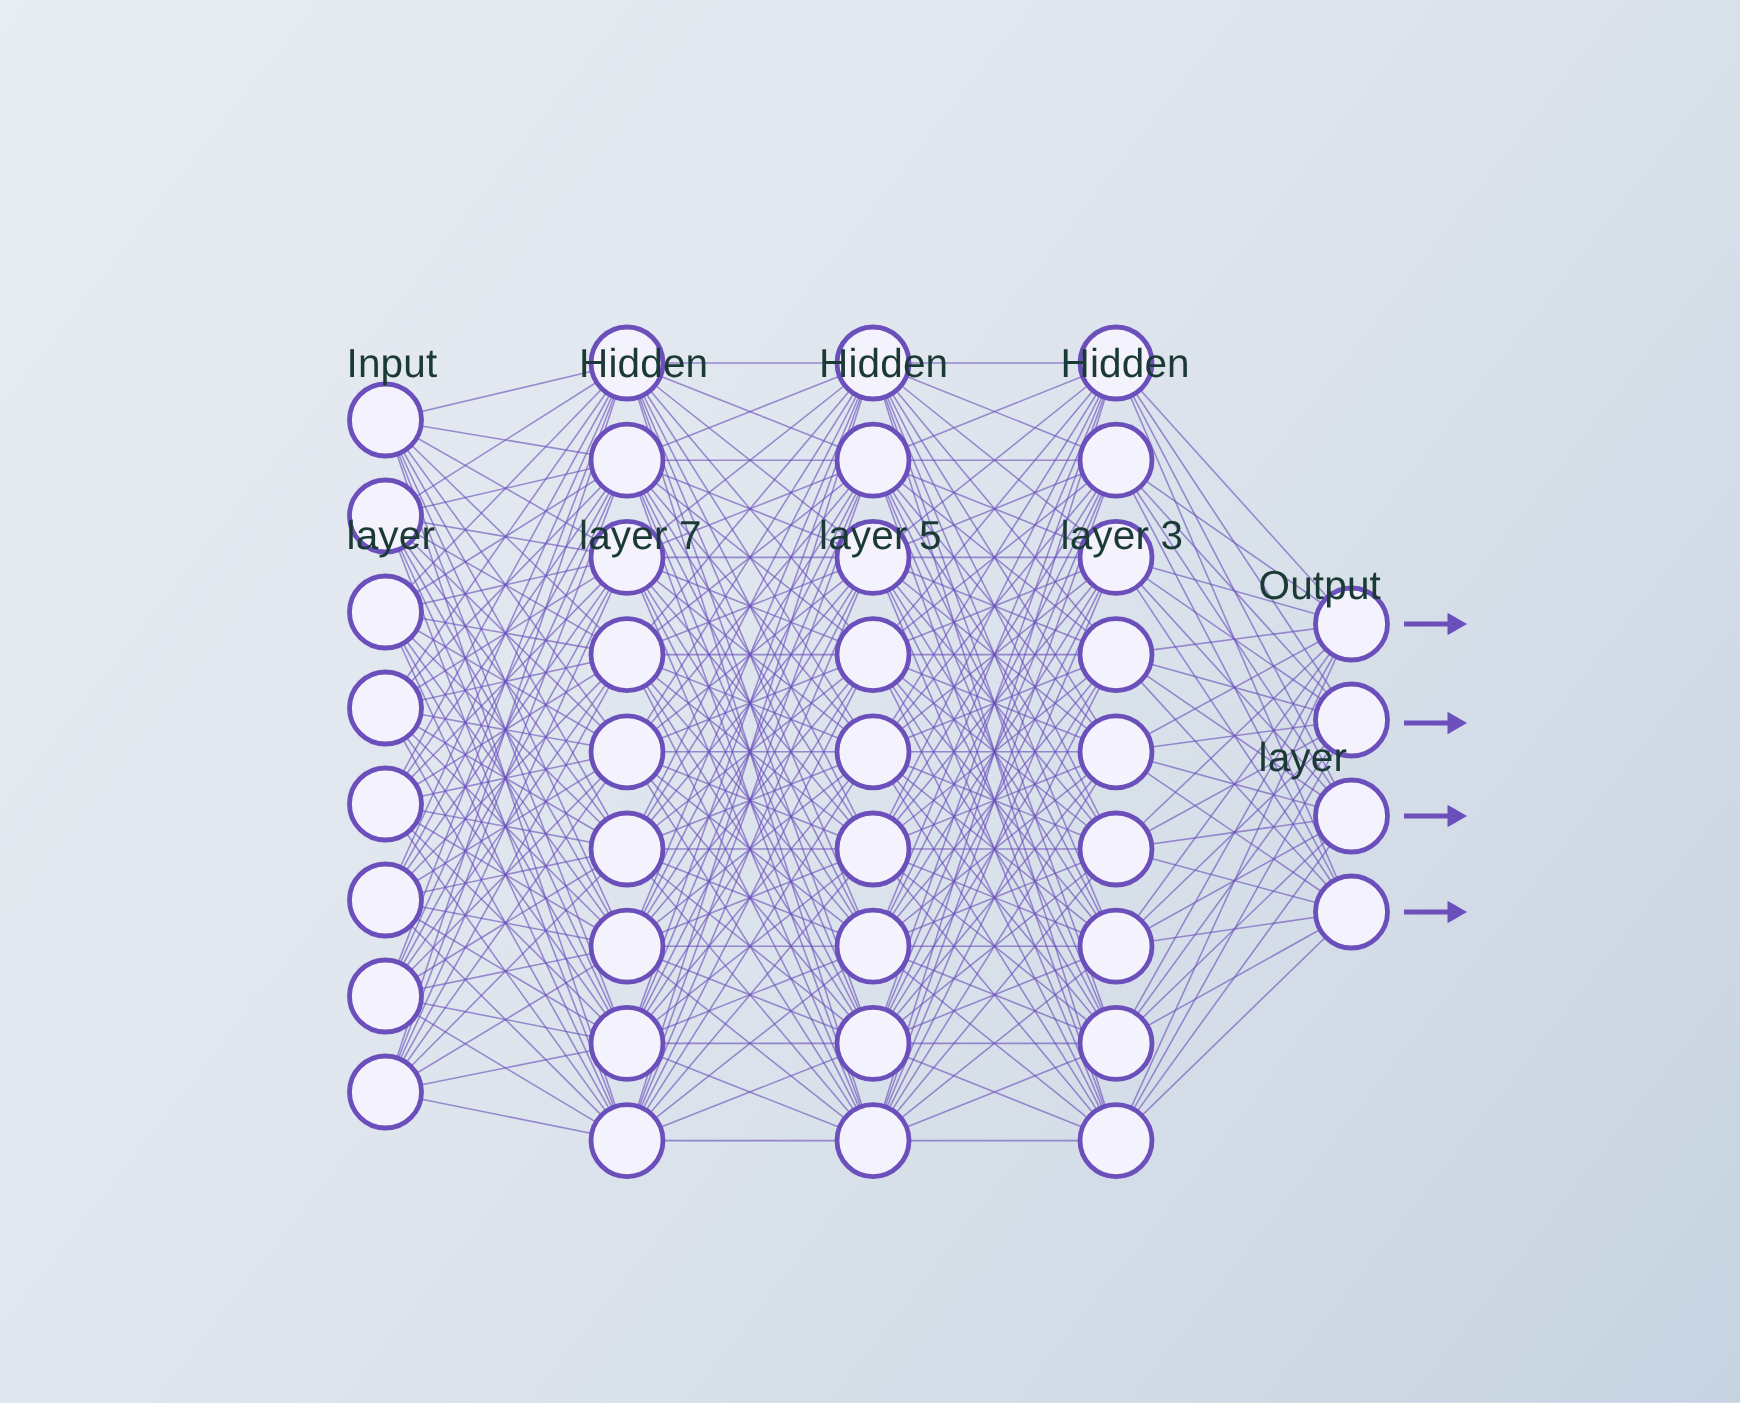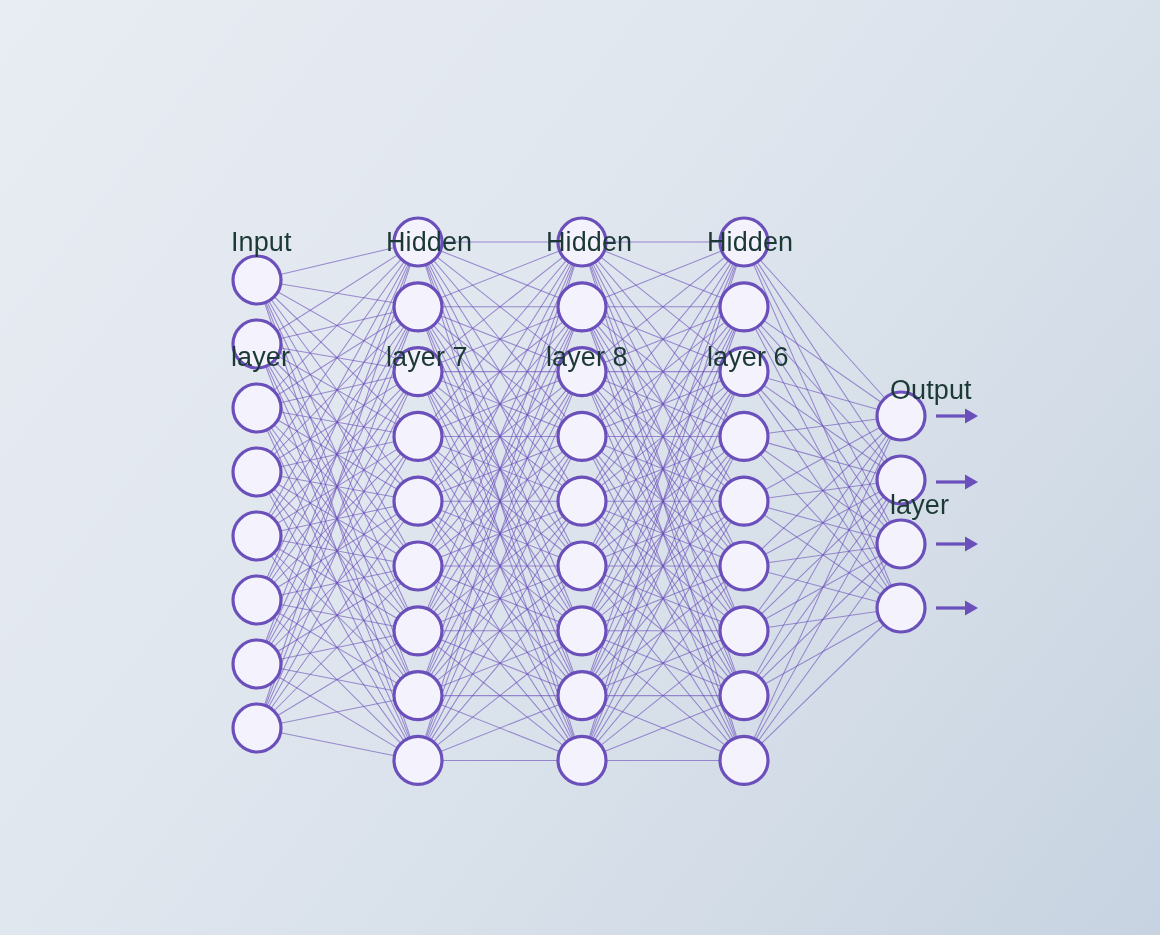--- a/index.html
+++ b/index.html
@@ -384,26 +384,26 @@
     <div>layer</div>
   </div>
 
   <div class="layer-label" id="label-1" style="left: 386px; top: 146px;">
     <div>Hidden</div>
     <div>layer 7</div>
   </div>
 
   <div class="layer-label" id="label-2" style="left: 546px; top: 146px;">
     <div>Hidden</div>
-    <div>layer 8</div>
+    <div>layer 5</div>
   </div>
 
   <div class="layer-label" id="label-3" style="left: 707px; top: 146px;">
     <div>Hidden</div>
-    <div>layer 6</div>
+    <div>layer 3</div>
   </div>
 
-  <div class="layer-label" id="label-4" style="left: 890px; top: 294px;">
+  <div class="layer-label" id="label-4" style="left: 839px; top: 294px;">
     <div>Output</div>
     <div>layer</div>
   </div>
 
 </div>
 
 </body></html>

